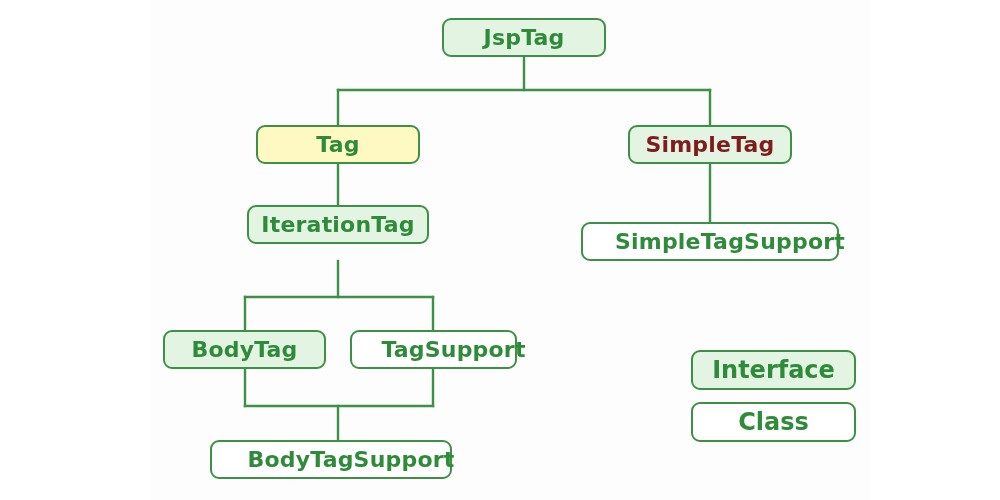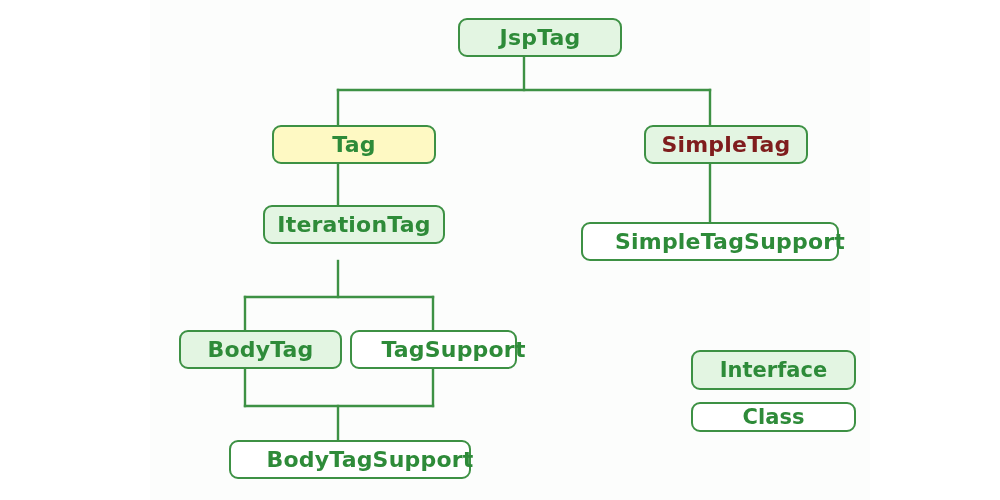--- a/index.html
+++ b/index.html
@@ -40,36 +40,35 @@
     align-items: center;
     justify-content: center;
     color: #2e8b39;
     font-size: 22px;
     font-weight: bold;
     letter-spacing: 0.2px;
     white-space: nowrap;
   }
   .iface {
     background: #e3f5e2;
-    margin-left: 16px;
   }
   .klass {
     background: #ffffff;
     padding-left: 40px;
   }
   .legend-box {
     position: absolute;
     box-sizing: border-box;
     border: 2px solid #3d9144;
     border-radius: 9px;
     display: flex;
     align-items: center;
     justify-content: center;
     color: #2e8b39;
-    font-size: 21px;
+    font-size: 24px;
     font-weight: bold;
     white-space: nowrap;
   }
 </style>
 </head>
 <body>
 
 <div id="canvas">
 
   <div id="wash"></div>
@@ -108,26 +107,26 @@
       </div>
       <div class="node klass" style="left: 581px; top: 222px; width: 258px; height: 39px; border-color: rgb(61, 145, 68); color: rgb(46, 139, 57); background: rgb(255, 255, 255);">
         <span>SimpleTagSupport</span>
       </div>
       <div class="node iface" style="left: 163px; top: 330px; width: 163px; height: 39px; border-color: rgb(61, 145, 68); color: rgb(46, 139, 57); background: rgb(227, 245, 226);">
         <span>BodyTag</span>
       </div>
       <div class="node klass" style="left: 350px; top: 330px; width: 167px; height: 39px; border-color: rgb(61, 145, 68); color: rgb(46, 139, 57); background: rgb(255, 255, 255);">
         <span>TagSupport</span>
       </div>
-      <div class="node klass" style="left: 229px; top: 440px; width: 242px; height: 39px; border-color: rgb(61, 145, 68); color: rgb(46, 139, 57); background: rgb(255, 255, 255);">
+      <div class="node klass" style="left: 210px; top: 440px; width: 242px; height: 39px; border-color: rgb(61, 145, 68); color: rgb(46, 139, 57); background: rgb(255, 255, 255);">
         <span>BodyTagSupport</span>
       </div>
     </div>
   <div id="legend-layer">
       <div class="legend-box" style="left: 691px; top: 350px; width: 165px; height: 40px; border-color: rgb(61, 145, 68); color: rgb(46, 139, 57); background: rgb(227, 245, 226);">
         <span>Interface</span>
       </div>
-      <div class="legend-box" style="left: 691px; top: 402px; width: 165px; height: 30px; border-color: rgb(61, 145, 68); color: rgb(46, 139, 57); background: rgb(255, 255, 255);">
+      <div class="legend-box" style="left: 691px; top: 402px; width: 165px; height: 40px; border-color: rgb(61, 145, 68); color: rgb(46, 139, 57); background: rgb(255, 255, 255);">
         <span>Class</span>
       </div>
     </div>
 
 </div>
 
 </body></html>

